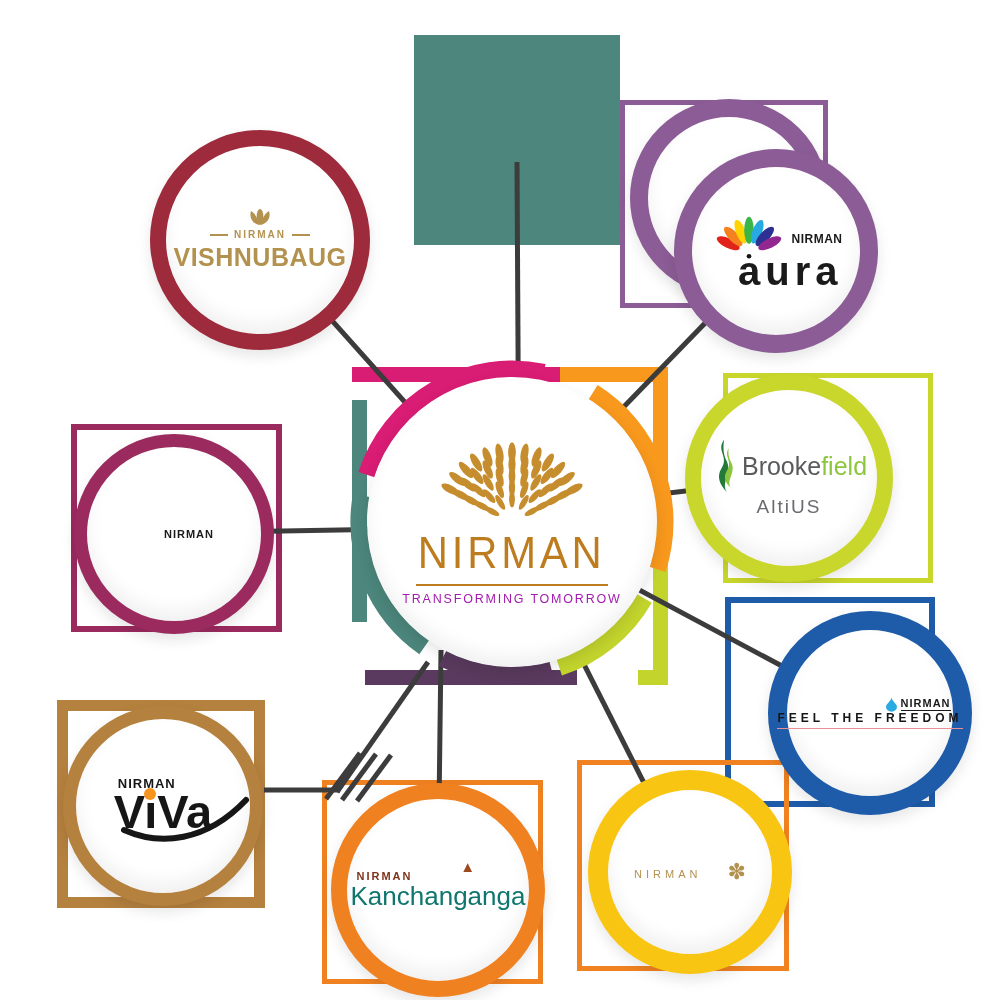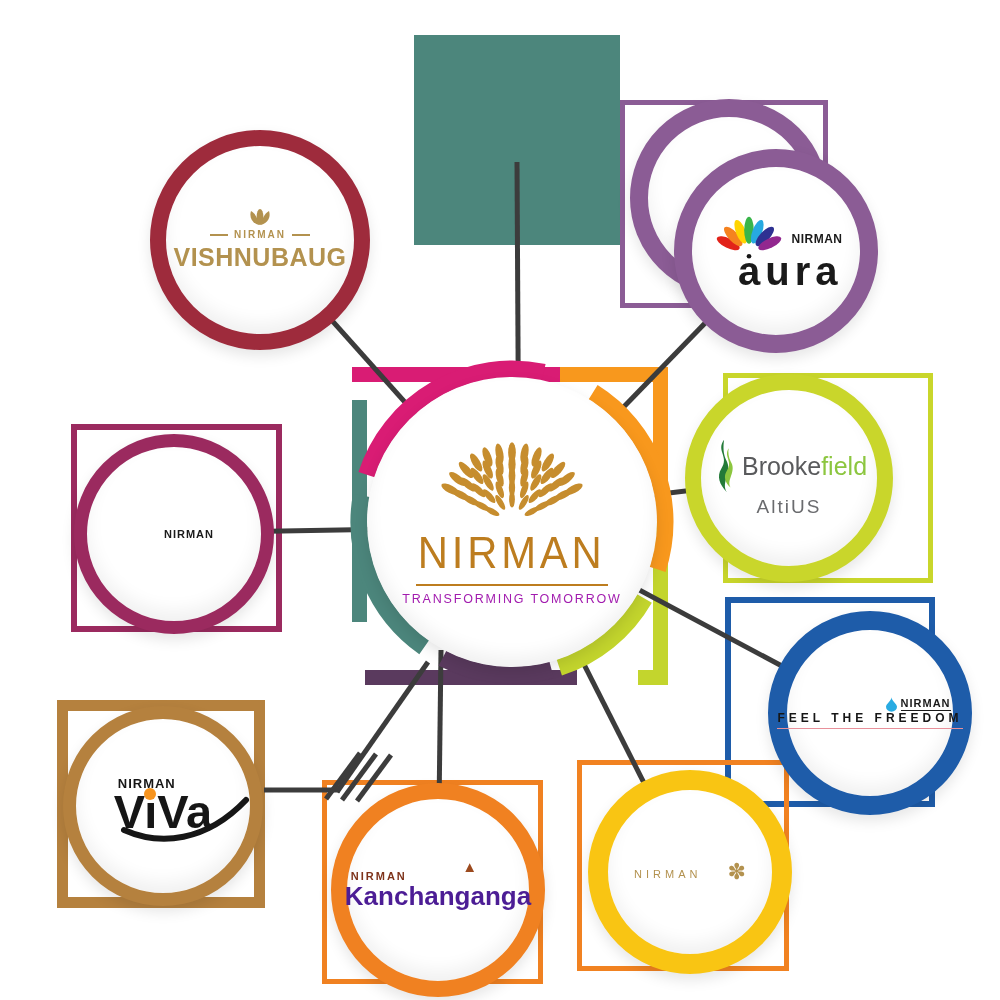--- a/index.html
+++ b/index.html
@@ -61,21 +61,21 @@
   
   .viva-prefix{font-size:13px;font-weight:bold;color:#161616;letter-spacing:1px;text-align:left;margin-left:4px;margin-bottom:-4px;}
   .viva-wrap{position:relative;display:inline-block;}
   .viva-name{font-size:47px;font-weight:bold;color:#161616;line-height:1;letter-spacing:0;text-align:center;}
   .viva-dot{position:absolute;left:30px;top:0;width:12px;height:12px;border-radius:50%;background:#F7941E;}
   .viva-swoosh{position:absolute;left:6px;top:8px;}
   
   .k-wrap{position:relative;display:inline-block;}
   .k-peak{position:absolute;left:67%;top:-11px;transform:translateX(-50%);font-size:15px;color:#9C4A1E;line-height:1;}
   .k-prefix{font-size:11px;font-weight:bold;color:#7E331B;letter-spacing:2px;text-align:left;margin-left:6px;}
-  .k-name{font-size:26px;font-weight:bold;color:#4c1d95;line-height:1.05;white-space:nowrap;}
+  .k-name{font-size:26px;font-weight:normal;color:#0f766e;line-height:1.05;white-space:nowrap;}
   
   .sh-top{display:flex;align-items:flex-end;justify-content:center;gap:26px;}
   .sh-prefix{font-size:11px;letter-spacing:4px;color:#B3924F;}
   .sh-orn{font-size:22px;color:#B3924F;line-height:.8;}
   .sh-name{font-family:"Liberation Serif",serif;font-size:31px;letter-spacing:3px;color:#111;margin-top:1px;white-space:nowrap;}
 </style>
 </head>
 <body>
 
 <div class="canvas">

